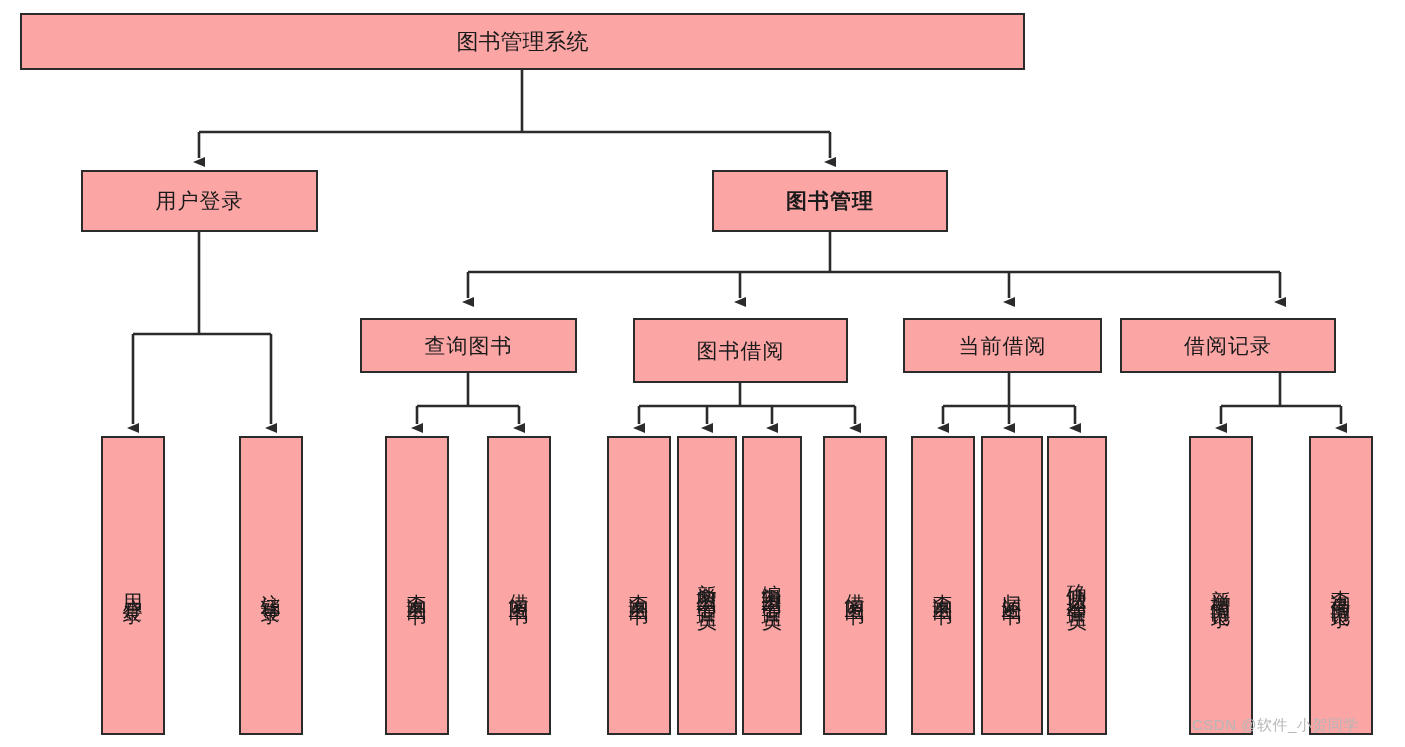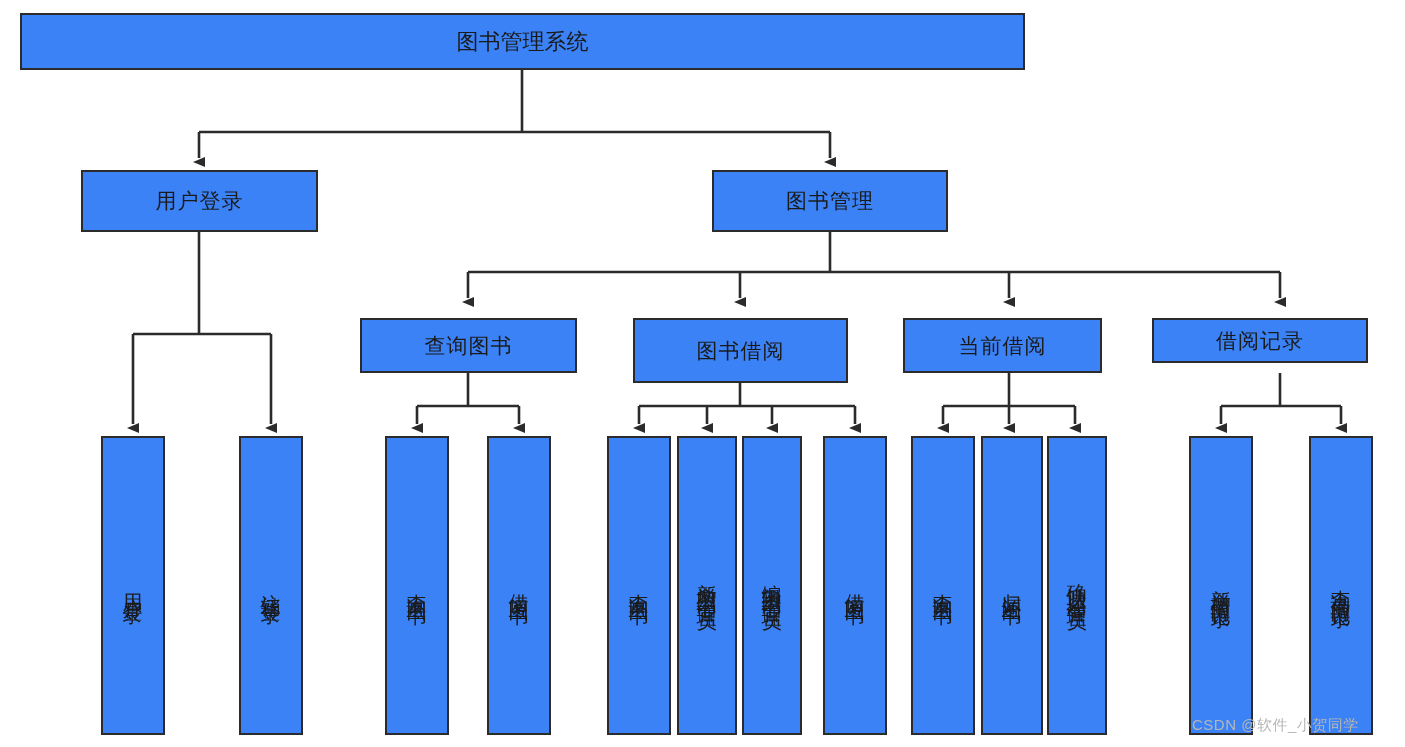--- a/index.html
+++ b/index.html
@@ -22,21 +22,21 @@
     left: 0;
     top: 0;
     width: 1405px;
     height: 747px;
     pointer-events: none;
   }
   .node {
     position: absolute;
     box-sizing: border-box;
     border: 2px solid #2b2b2b;
-    background: #3b82f6;
+    background: #fca5a5;
     display: flex;
     align-items: center;
     justify-content: center;
     color: #1a1a1a;
   }
   .node.horiz {
     font-size: 21px;
     letter-spacing: 1px;
   }
   .node.root {
@@ -116,29 +116,29 @@
       <path d="M1221,406 L1341,406"></path>
       <path d="M1221,406 L1221,424" marker-end="url(#arrow)"></path>
       <path d="M1341,406 L1341,424" marker-end="url(#arrow)"></path>
     </g>
   </svg>
 
   <div class="node root" style="left:20px; top:13px; width:1005px; height:57px;">图书管理系统</div>
 
   <div class="node horiz" style="left:81px; top:170px; width:237px; height:62px;">用户登录</div>
 
-  <div class="node horiz" style="left:712px; top:170px; width:236px; height:62px;">图书管理</div>
+  <div class="node horiz" style="left:712px; top:170px; width:236px; height:62px;font-weight:bold;">图书管理</div>
 
   <div class="node horiz" style="left:360px; top:318px; width:217px; height:55px;">查询图书</div>
 
   <div class="node horiz" style="left:633px; top:318px; width:215px; height:65px;">图书借阅</div>
 
   <div class="node horiz" style="left:903px; top:318px; width:199px; height:55px;">当前借阅</div>
 
-  <div class="node horiz" style="left:1152px; top:318px; width:216px; height:45px;font-family:Liberation Mono, monospace;">借阅记录</div>
+  <div class="node horiz" style="left:1120px; top:318px; width:216px; height:55px;font-family:Liberation Mono, monospace;">借阅记录</div>
 
   <div class="node leaf" style="left:101px; top:436px; width:64px; height:299px;">
     <span class="vtext">用户登录</span>
   </div>
   <div class="node leaf" style="left:239px; top:436px; width:64px; height:299px;">
     <span class="vtext">注销登录</span>
   </div>
 
   <div class="node leaf" style="left:385px; top:436px; width:64px; height:299px;">
     <span class="vtext">查询图书</span>

